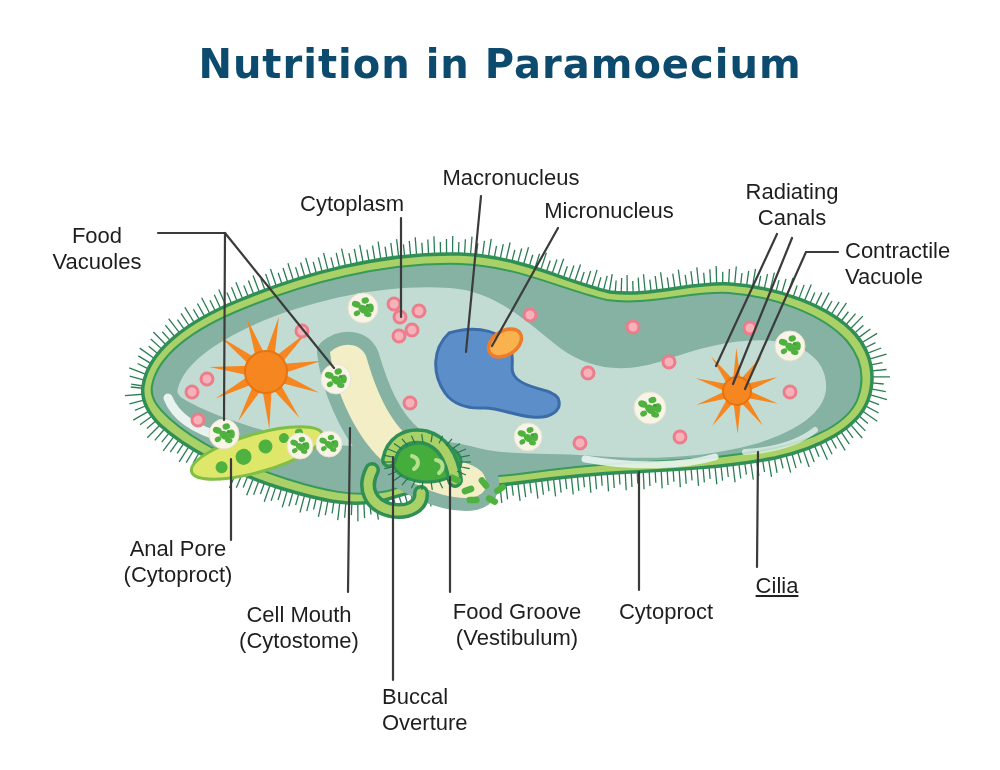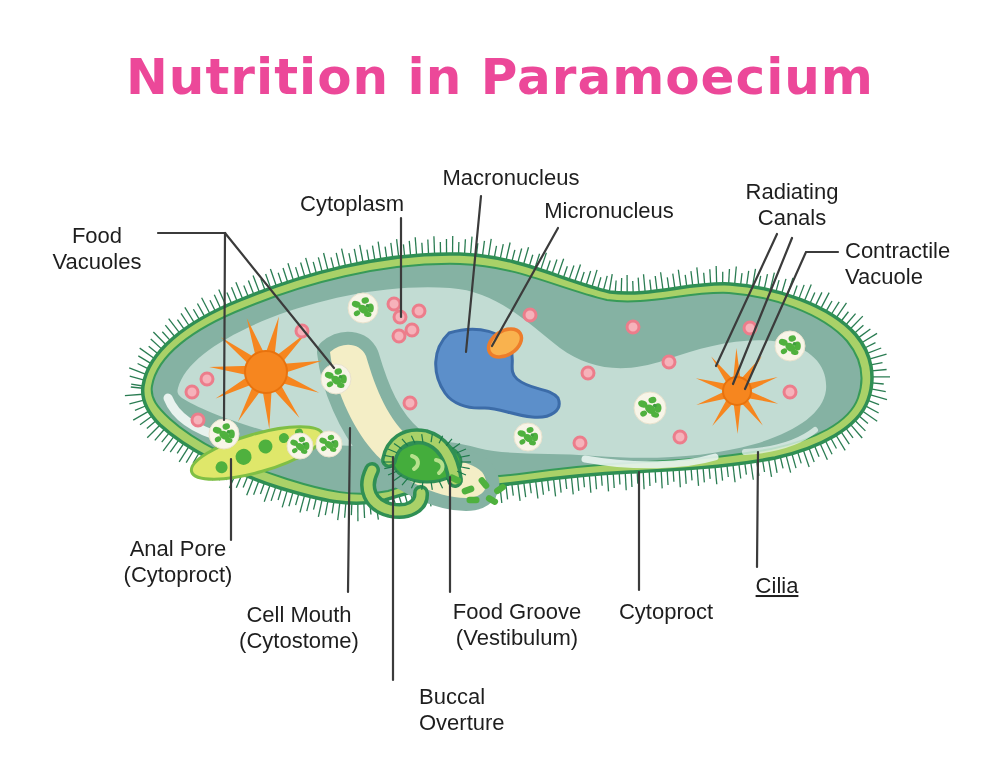--- a/index.html
+++ b/index.html
@@ -1,20 +1,20 @@
 <!DOCTYPE html>
 <html><head>
 <meta charset="utf-8">
 <style>
   html,body{margin:0;padding:0;background:#ffffff;}
   .stage{position:relative;width:1000px;height:770px;background:#fff;overflow:hidden;
          font-family:"Liberation Sans",sans-serif;}
-  .title{position:absolute;left:0;right:0;top:36px;margin:12px;text-align:center;
+  .title{position:absolute;left:0;right:0;top:36px;margin:5px;text-align:center;
          font-family:"DejaVu Sans","Liberation Sans",sans-serif;
-         font-size:50px;font-weight:bold;letter-spacing:1px;color:#ec4899;}
+         font-size:40px;font-weight:bold;letter-spacing:1px;color:#0c4a6e;}
   svg.diagram{position:absolute;left:0;top:0;width:1000px;height:770px;}
   .lbl{position:absolute;font-size:22px;font-weight:400;color:#1e1e1e;line-height:1.18;
        white-space:pre-line;text-align:center;transform:translate(-50%,-50%);}
   .lbl.left{text-align:left;transform:translate(0,-50%);}
   .leader{stroke:#3b3b3b;stroke-width:2.2;fill:none;stroke-linecap:round;}
   .outline{stroke:#2f8f54;stroke-width:3.5;}
   .thinline{stroke:#379a58;stroke-width:2;}
   .hl{fill:none;stroke-linecap:round;}
 </style>
 </head>
@@ -526,17 +526,17 @@
   <div class="lbl" style="left:792px;top:205px;">Radiating
 Canals</div>
   <div class="lbl left" style="left:845px;top:264px;">Contractile
 Vacuole</div>
   <div class="lbl" style="left:178px;top:562px;">Anal Pore
 (Cytoproct)</div>
   <div class="lbl" style="left:299px;top:628px;">Cell Mouth
 (Cytostome)</div>
   <div class="lbl" style="left:517px;top:625px;">Food Groove
 (Vestibulum)</div>
-  <div class="lbl left" style="left:382px;top:710px;margin-left:37px;">Buccal
+  <div class="lbl left" style="left:382px;top:710px;">Buccal
 Overture</div>
   <div class="lbl" style="left:666px;top:612px;">Cytoproct</div>
   <div class="lbl" style="left:777px;top:586px;text-decoration:underline;">Cilia</div>
 </div>
 
 </body></html>

